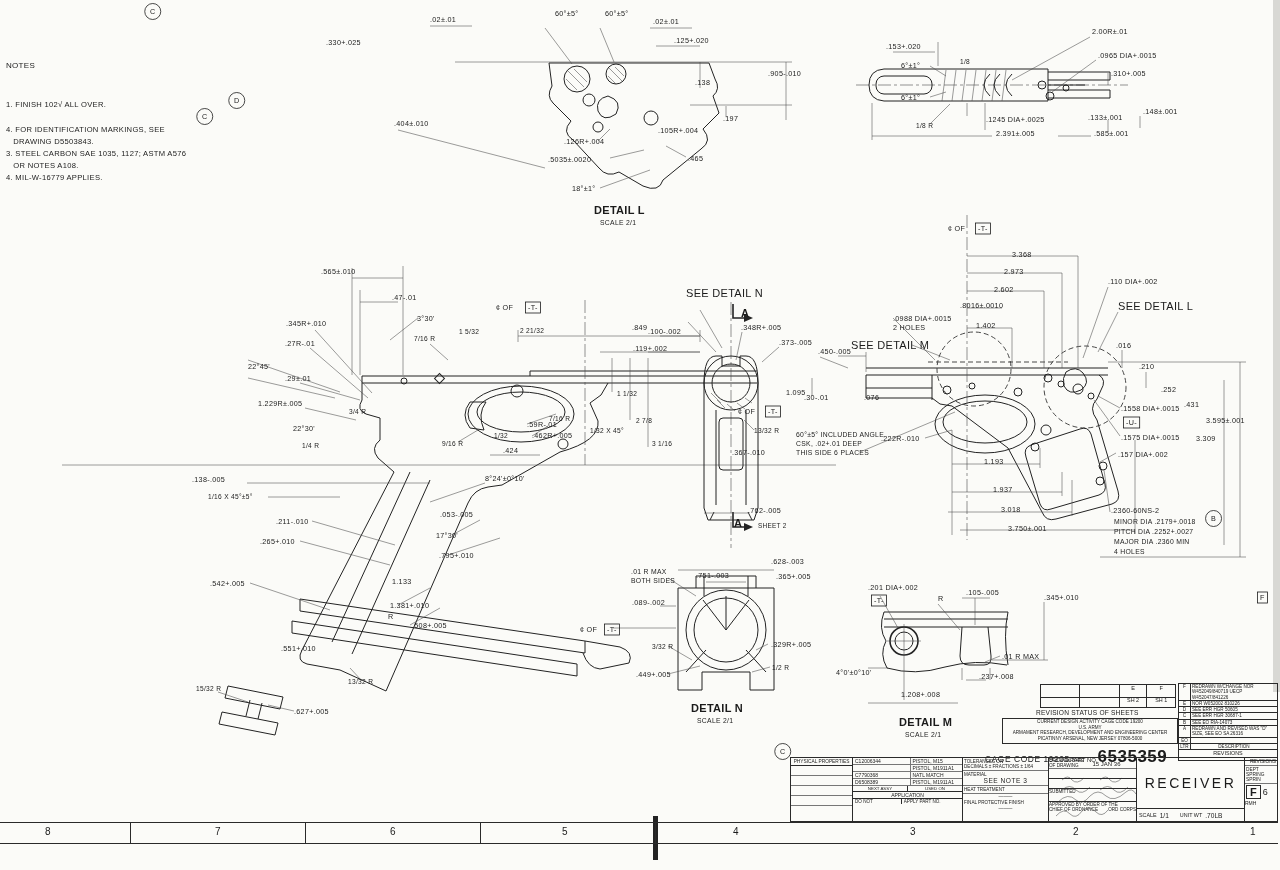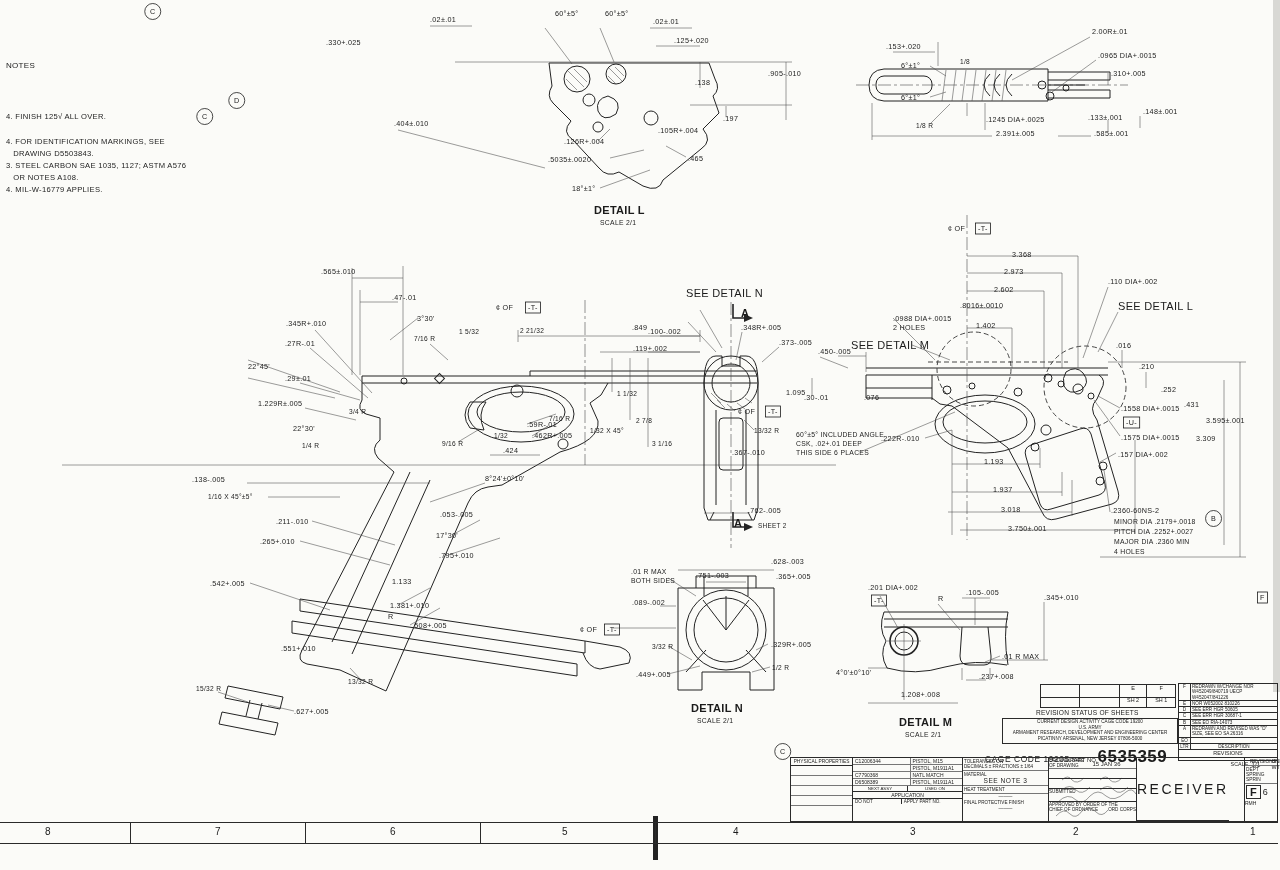--- a/index.html
+++ b/index.html
@@ -8,21 +8,21 @@
   .paper-edge{position:absolute;right:0;top:0;width:7px;height:692px;background:#d8d8d4;}
   svg{position:absolute;left:0;top:0;}
   svg text{fill:#1b1b1b;font-family:"Liberation Sans",sans-serif;}
   .g{stroke:#232323;stroke-width:1;fill:none;}
   .g2{stroke:#232323;stroke-width:1.6;fill:none;}
   .t{stroke:#4a4a4a;stroke-width:.55;fill:none;}
   .cl{stroke:#4a4a4a;stroke-width:.6;fill:none;stroke-dasharray:13 3 3 3;}
   .dash{stroke:#333;stroke-width:.9;fill:none;stroke-dasharray:5 3;}
   .notes{position:absolute;left:6px;top:36px;font-size:7.6px;line-height:1.6;
          letter-spacing:.3px;white-space:pre;}
-  .notes .nt{margin-bottom:14px;}
+  .notes .nt{margin-bottom:2px;}
   .abs{position:absolute;}
   .bx{border:1px solid #2a2a2a;box-sizing:border-box;}
   .tiny{font-size:4.6px;line-height:1.25;}
   .small{font-size:5.6px;}
   .cell{box-sizing:border-box;border-right:1px solid #2a2a2a;}
   .rev-row{display:flex;border-top:1px solid #2a2a2a;}
   .rev-row .ltr{width:11px;border-right:1px solid #2a2a2a;text-align:center;flex:none;}
   .rev-row .desc{padding:0 1px;}
   .zone-num{position:absolute;font-size:10px;top:826px;}
   .zdiv{position:absolute;top:822px;height:21px;width:1px;background:#2a2a2a;}
@@ -328,21 +328,21 @@
       <path class="t" d="M1062,790 q8,-7 14,0 q6,6 14,-3 M1100,790 q8,-7 14,0 q6,6 14,-3"></path>
       <path d="M1058,802 q10,-10 18,-2 q6,6 14,-4 q8,-8 16,0 q8,7 20,-4 q6,-5 10,2" class="t"></path>
       <path d="M1056,816 q8,-9 14,-2 q6,6 12,-3 q7,-7 14,1 q6,6 12,-2" class="t"></path>
     </g>
 
     <rect x="653" y="816" width="5" height="44" fill="#232323"></rect>
   </svg>
 
   <div class="notes">
     <div class="nt" style="font-size:8px;">NOTES</div>
-    <div id="notes-lines"><div>4. FINISH 125√ ALL OVER.</div><div> </div><div>4. FOR IDENTIFICATION MARKINGS, SEE</div><div>   DRAWING D5503843.</div><div>3. STEEL CARBON SAE 1035, 1127; ASTM A576</div><div>   OR NOTES A108.</div><div>4. MIL-W-16779 APPLIES.</div></div>
+    <div id="notes-lines"><div>1. FINISH 102√ ALL OVER.</div><div> </div><div>4. FOR IDENTIFICATION MARKINGS, SEE</div><div>   DRAWING D5503843.</div><div>3. STEEL CARBON SAE 1035, 1127; ASTM A576</div><div>   OR NOTES A108.</div><div>4. MIL-W-16779 APPLIES.</div></div>
   </div>
 
   <div class="abs bx" style="left:1040px;top:684px;width:136px;height:14px;display:flex;">
     <div class="cell" style="width:40px;"></div>
     <div class="cell" style="width:40px;"></div>
     <div class="cell small" style="width:28px;text-align:center;">E</div>
     <div class="small" style="width:28px;text-align:center;">F</div>
   </div>
   <div class="abs bx" style="left:1040px;top:697px;width:136px;height:11px;display:flex;border-top:none;">
     <div class="cell" style="width:40px;"></div>
@@ -470,21 +470,21 @@
       <div class="sigline" style="height:9px;"></div>
       <div class="sigline" style="height:9px;"></div>
       <div class="sigline" style="height:12px;">SUBMITTED</div>
       <div>
         <span>APPROVED BY ORDER OF THE</span><br>
         <span>CHIEF OF ORDNANCE</span>
         <span style="float:right;">ORD CORPS</span>
       </div>
     </div>
 
-    <div class="cell" style="width:108px;display:flex;flex-direction:row;">
+    <div class="cell" style="width:108px;display:flex;flex-direction:column;">
       <div style="flex:1;border-bottom:1px solid #2a2a2a;display:flex;align-items:center;justify-content:center;font-size:14px;letter-spacing:2.5px;">RECEIVER</div>
       <div style="height:12px;display:flex;align-items:center;font-size:5.4px;gap:3px;padding:0 2px;">
         <span>SCALE</span>
         <span style="font-size:6.6px;">1/1</span>
         <span style="margin-left:8px;">UNIT WT</span>
         <span style="font-size:6.6px;">.70LB</span>
       </div>
     </div>
 
     <div style="width:32px;font-size:4.8px;">

